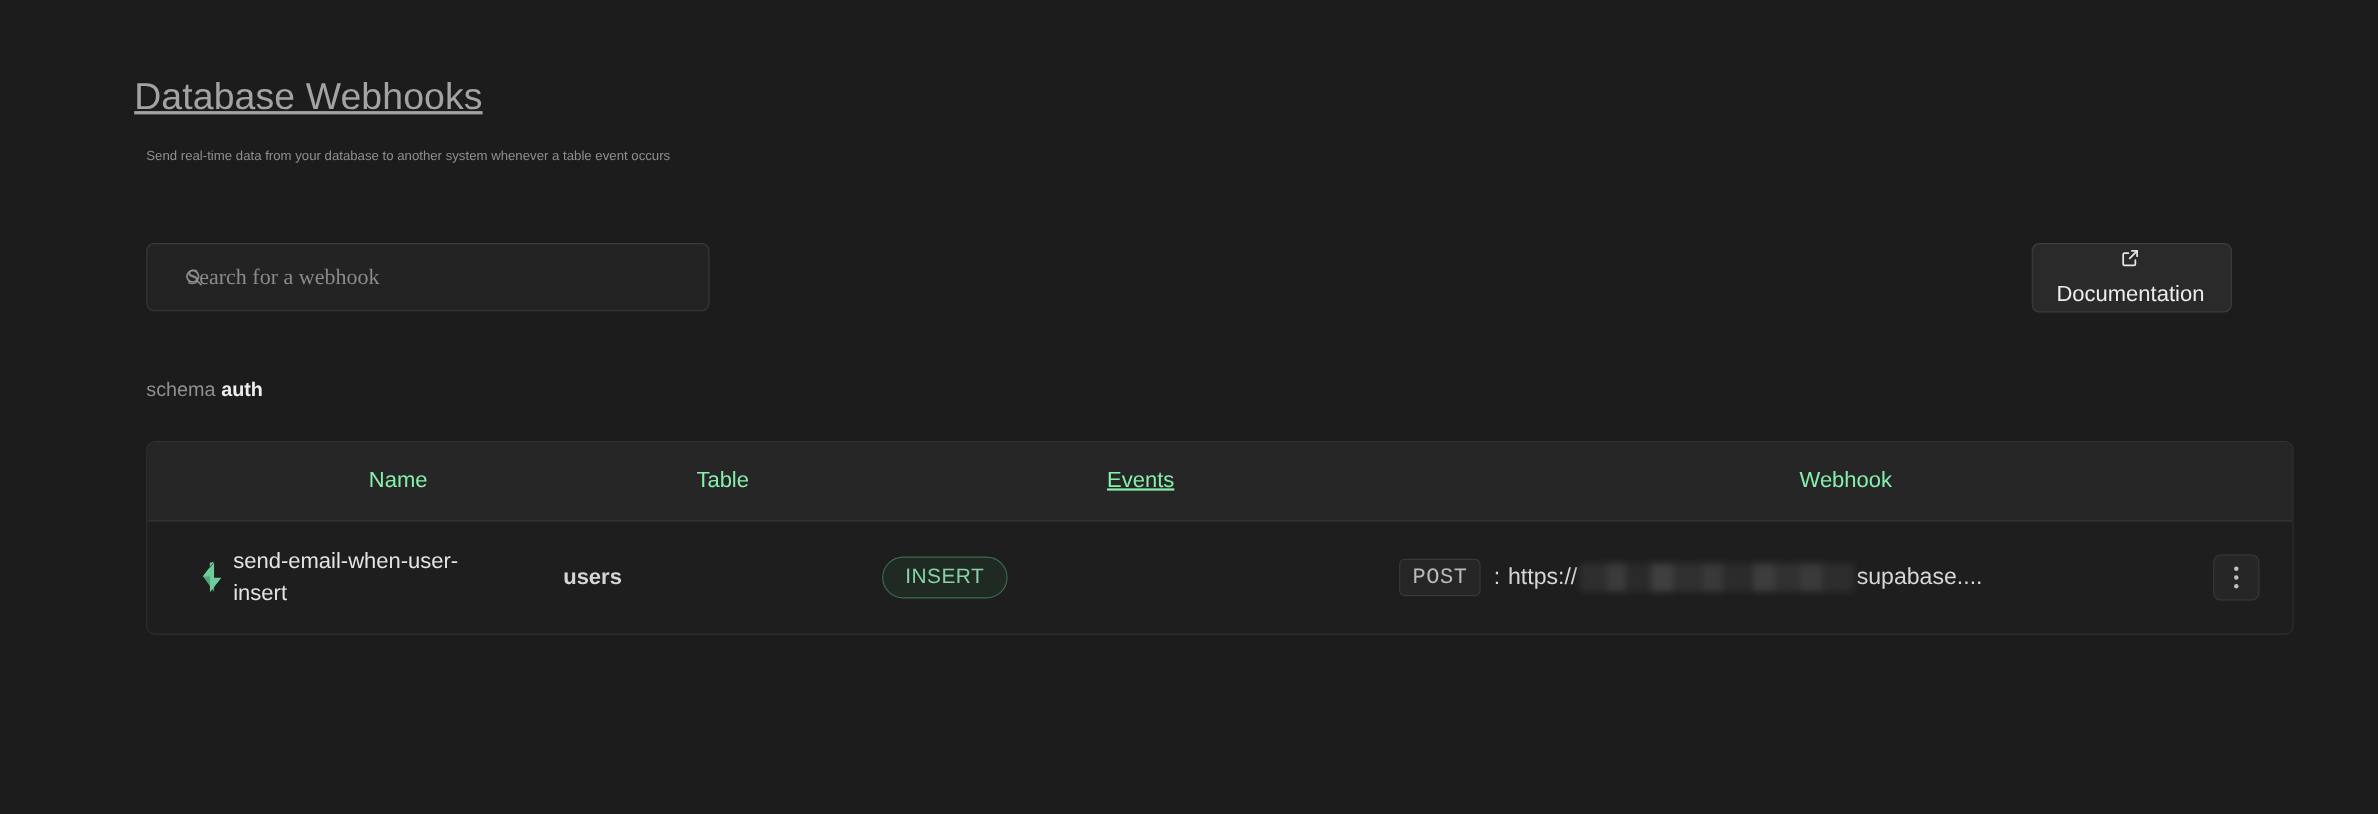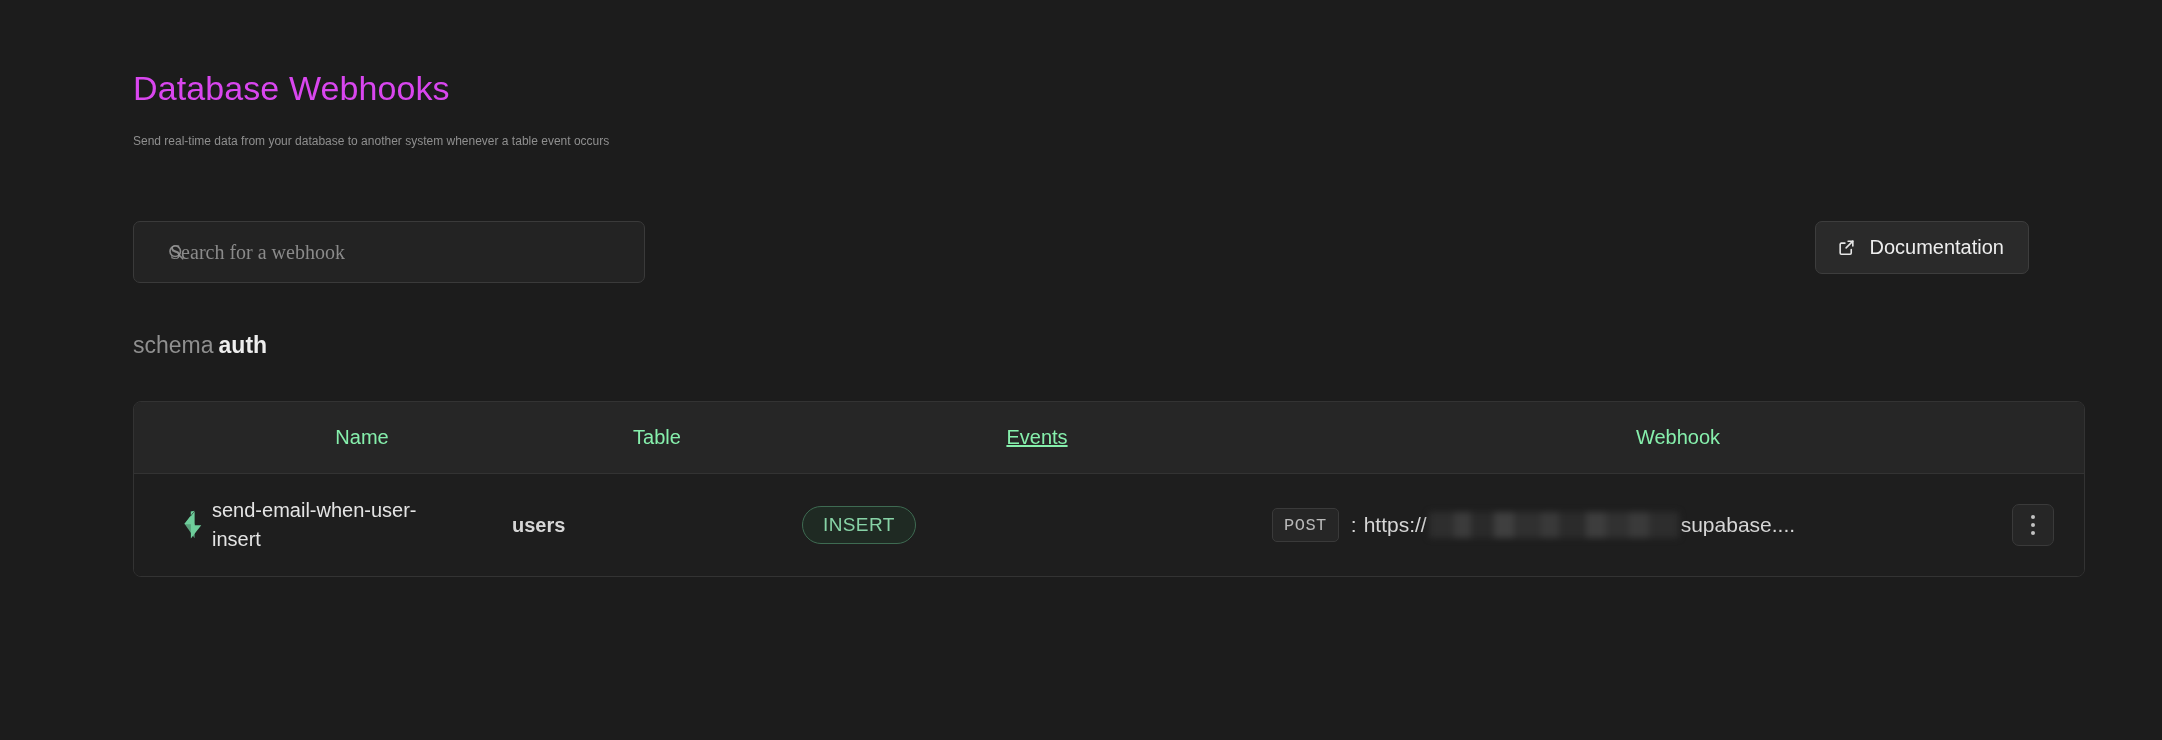--- a/index.html
+++ b/index.html
@@ -16,27 +16,28 @@
     position: relative;
     width: 2162px;
     height: 740px;
     background: #1c1c1c;
     padding: 0 133px;
   }
 
   
   .page-title {
     position: absolute;
-    left: 133px;
+    left: 122px;
     top: 68px;
     font-size: 34px;
     font-weight: 400;
-    color: #d946ef;
+    color: #a3a3a3;
     letter-spacing: 0.1px;
     line-height: 1.2;
+    text-decoration: underline;
   }
 
   .page-subtitle {
     position: absolute;
     left: 133px;
     top: 133px;
     font-size: 12px;
     font-weight: 400;
     color: #8f8f8f;
     line-height: 1.4;
@@ -91,28 +92,29 @@
     display: flex;
     align-items: center;
     gap: 11px;
   }
 
   .btn {
     display: inline-flex;
     align-items: center;
     justify-content: center;
     gap: 13px;
-    height: 53px;
+    height: 63px;
     border-radius: 7px;
     font-family: "Liberation Sans", sans-serif;
     font-size: 20px;
     font-weight: 400;
     cursor: pointer;
     border: 1px solid transparent;
     white-space: nowrap;
+    flex-direction: column;
   }
 
   .btn-docs {
     background: #2a2a2a;
     border-color: #3d3d3d;
     color: #ededed;
     padding: 0 24px 0 21px;
   }
 
   .btn-create {
@@ -121,22 +123,22 @@
     color: #ffffff;
     padding: 0 26px;
   }
 
   .ext-icon { width: 19px; height: 19px; flex: none; }
 
   
   .schema-line {
     position: absolute;
     left: 133px;
-    top: 332px;
-    font-size: 23px;
+    top: 344px;
+    font-size: 18px;
     line-height: 1.2;
   }
   .schema-word { color: #8f8f8f; font-weight: 400; }
   .schema-name { color: #ededed; font-weight: 600; margin-left: 5px; }
 
   
   .table-card {
     position: absolute;
     left: 133px;
     top: 401px;
@@ -207,21 +209,21 @@
     display: inline-flex;
     align-items: center;
     justify-content: center;
     height: 34px;
     padding: 0 11px;
     border: 1px solid #3a3a3a;
     border-radius: 5px;
     background: #262626;
     color: #b9b9b9;
     font-family: "Liberation Mono", monospace;
-    font-size: 17px;
+    font-size: 20px;
     letter-spacing: 0.5px;
     flex: none;
   }
 
   .hook-url {
     display: flex;
     align-items: center;
     color: #d6d6d6;
     font-size: 21px;
     margin-left: 12px;

